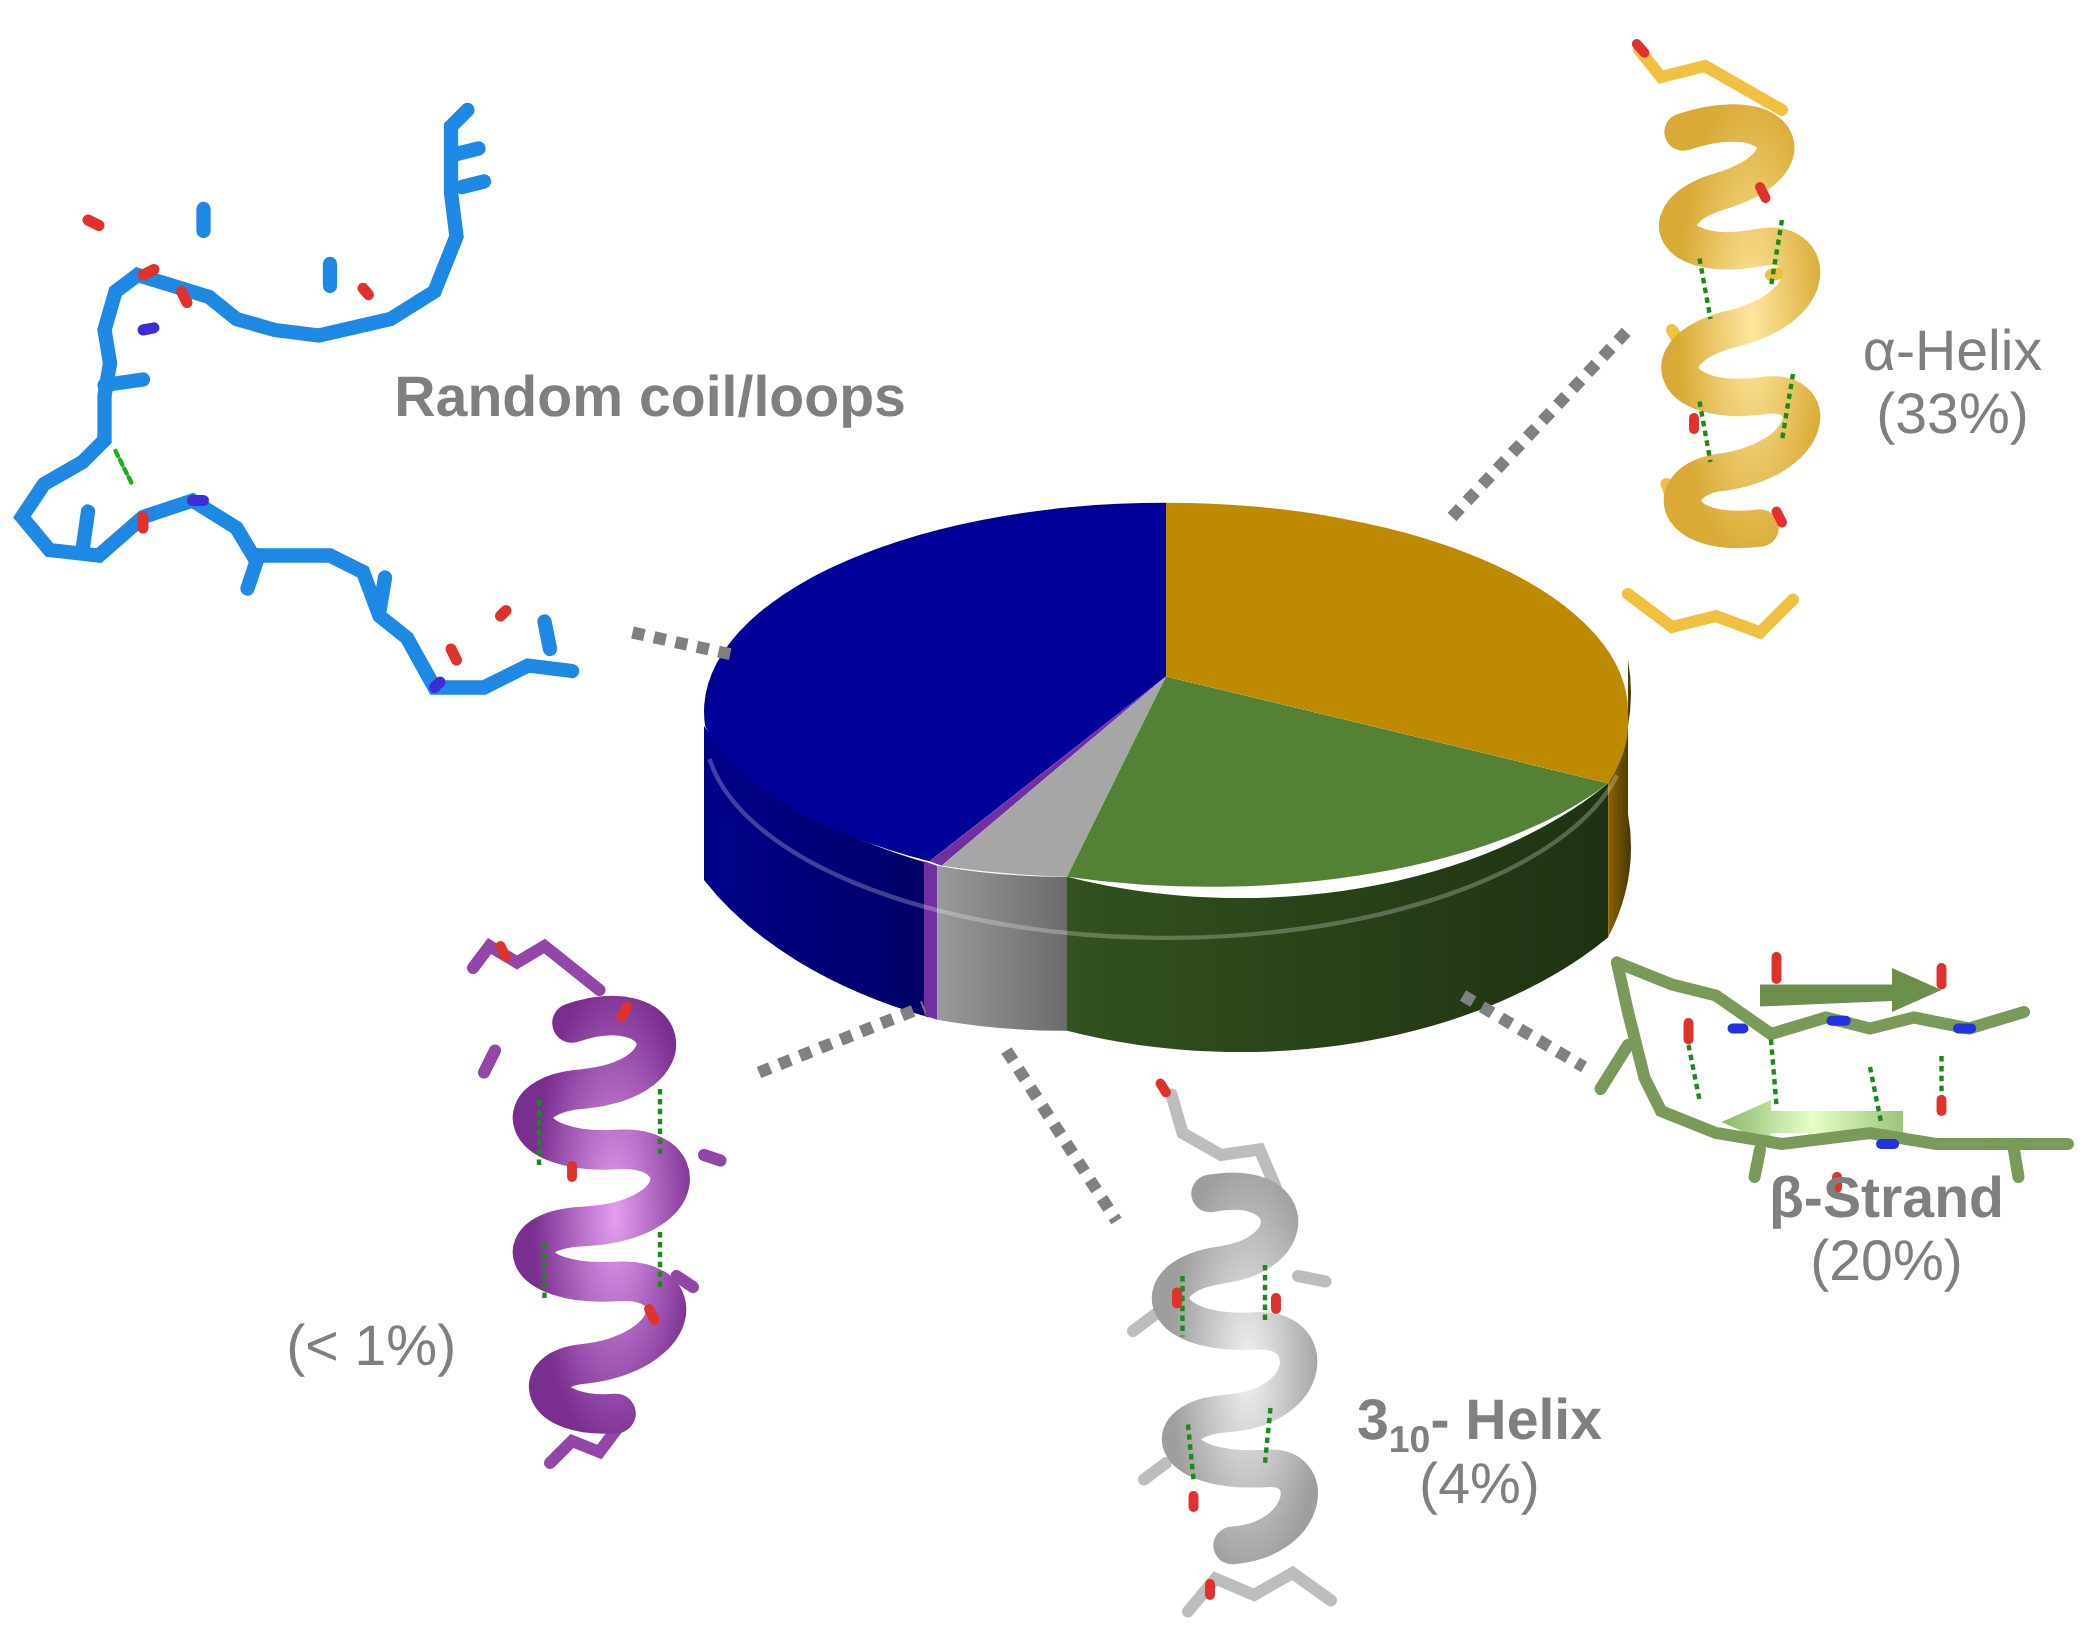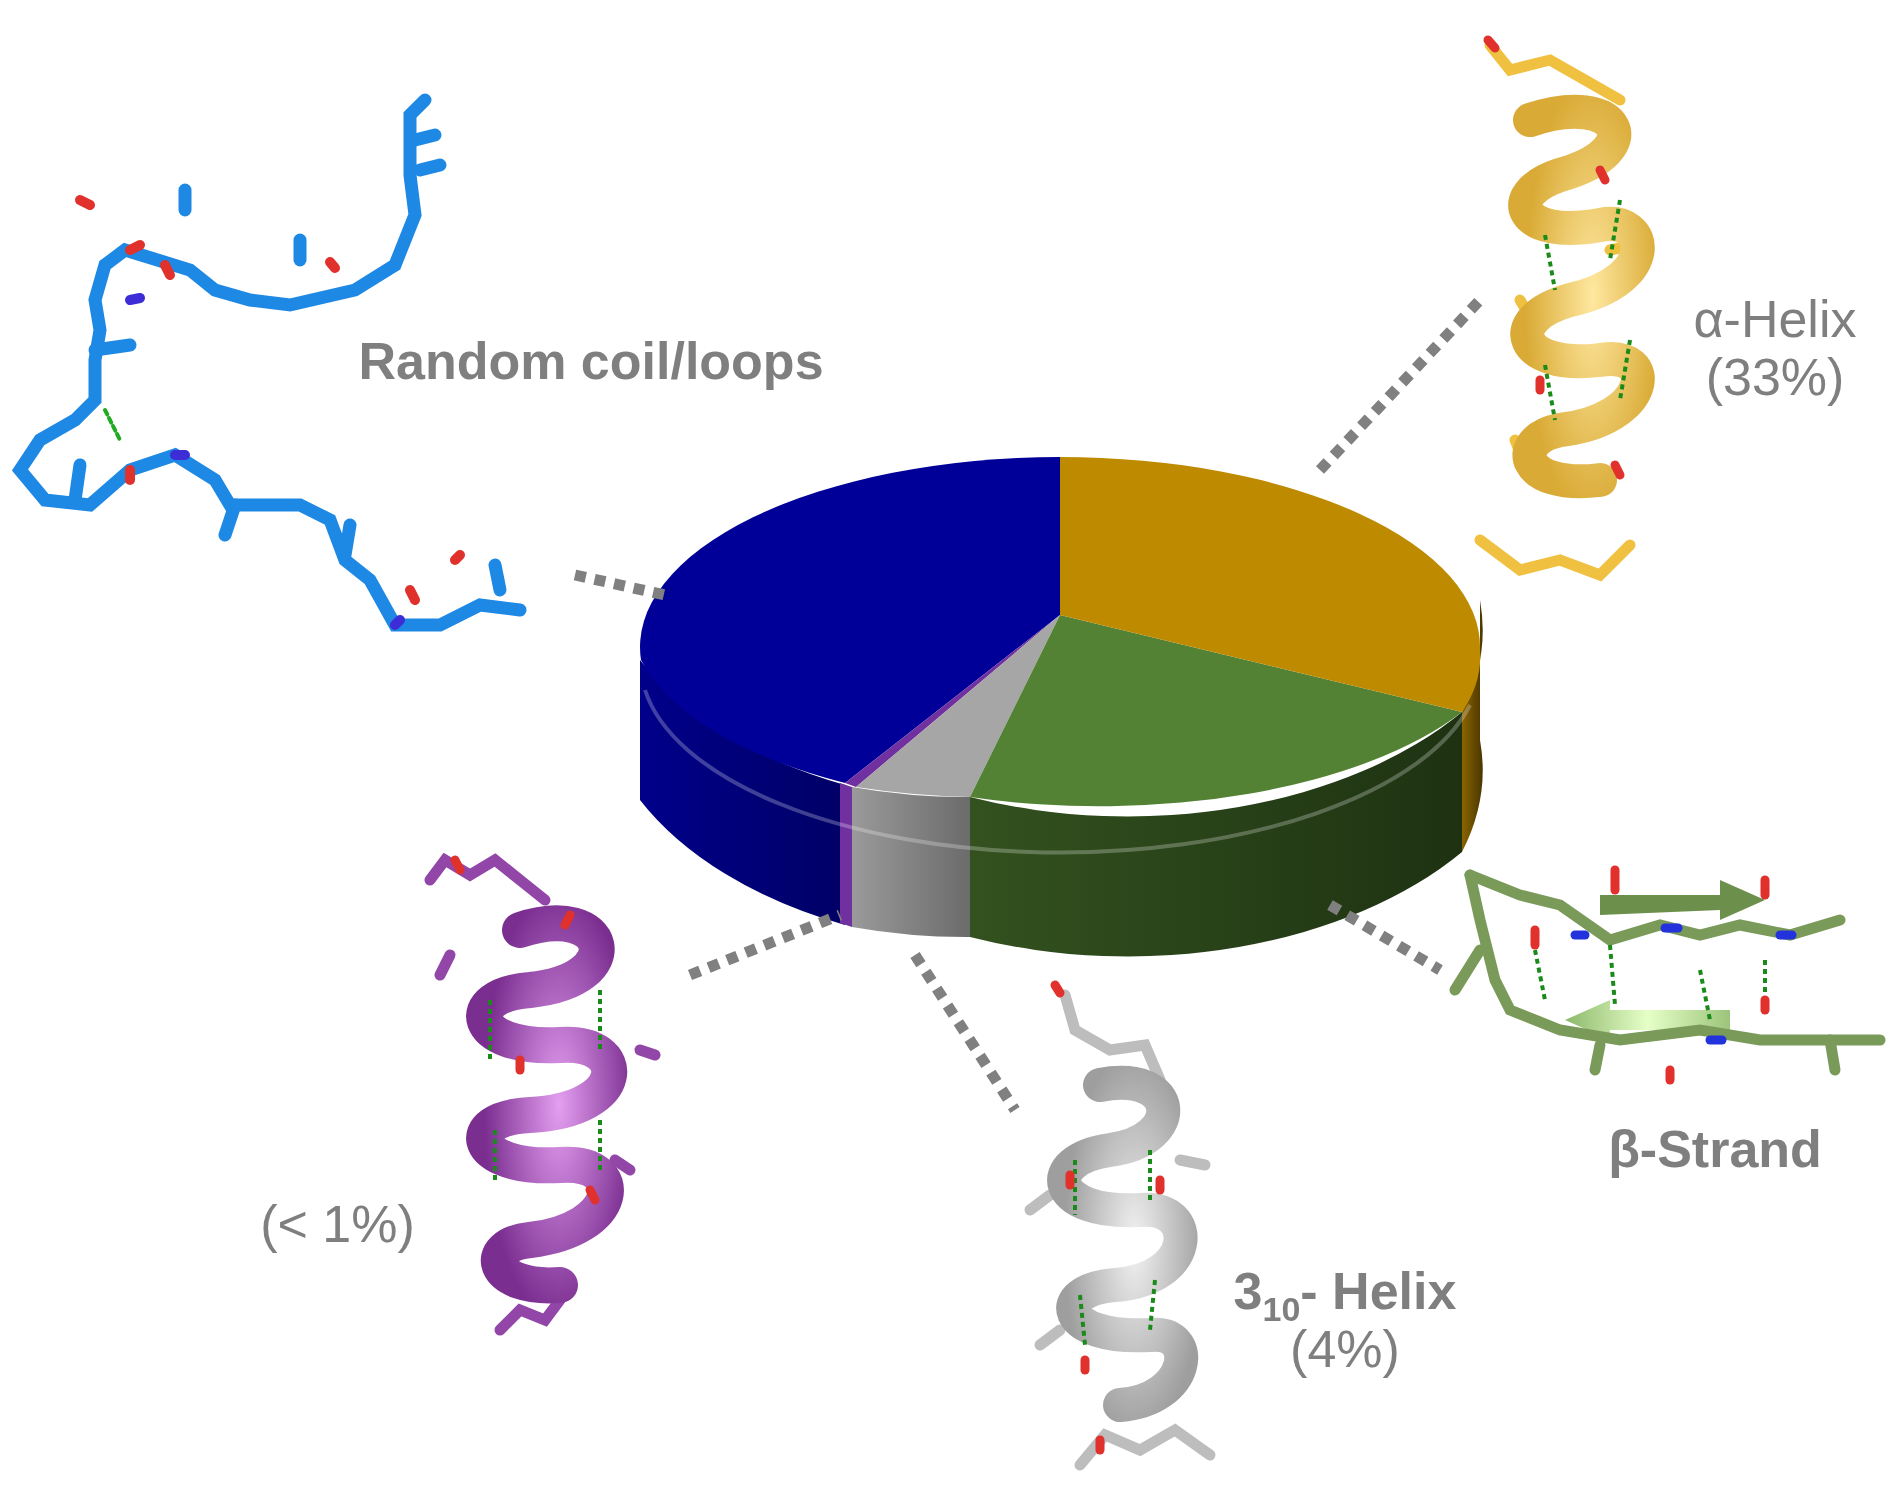--- a/index.html
+++ b/index.html
@@ -208,22 +208,23 @@
 
 <div class="label" style="left:311px; top:332px; width:560px;">
   <span class="name">Random coil/loops</span>
 </div>
 
 <div class="label" style="left:1660px; top:290px; width:230px;">
   <span class="name light">α-Helix</span>
   <span class="pct">(33%)</span>
 </div>
 
-<div class="label" style="left:1570px; top:1120px; width:290px;">
+<div class="label" style="left:1570px; top:1060px; width:290px;">
   <span class="name">β-Strand</span>
+  <span class="pct">(20%)</span>
 </div>
 
 <div class="label" style="left:1205px; top:1262px; width:280px;">
   <span class="name"><span>3</span><sub>10</sub><span>- Helix</span></span>
   <span class="pct">(4%)</span>
 </div>
 
 <div class="label" style="left:215px; top:1195px; width:245px;">
   <span class="pct">(&lt; 1%)</span>
 </div>

